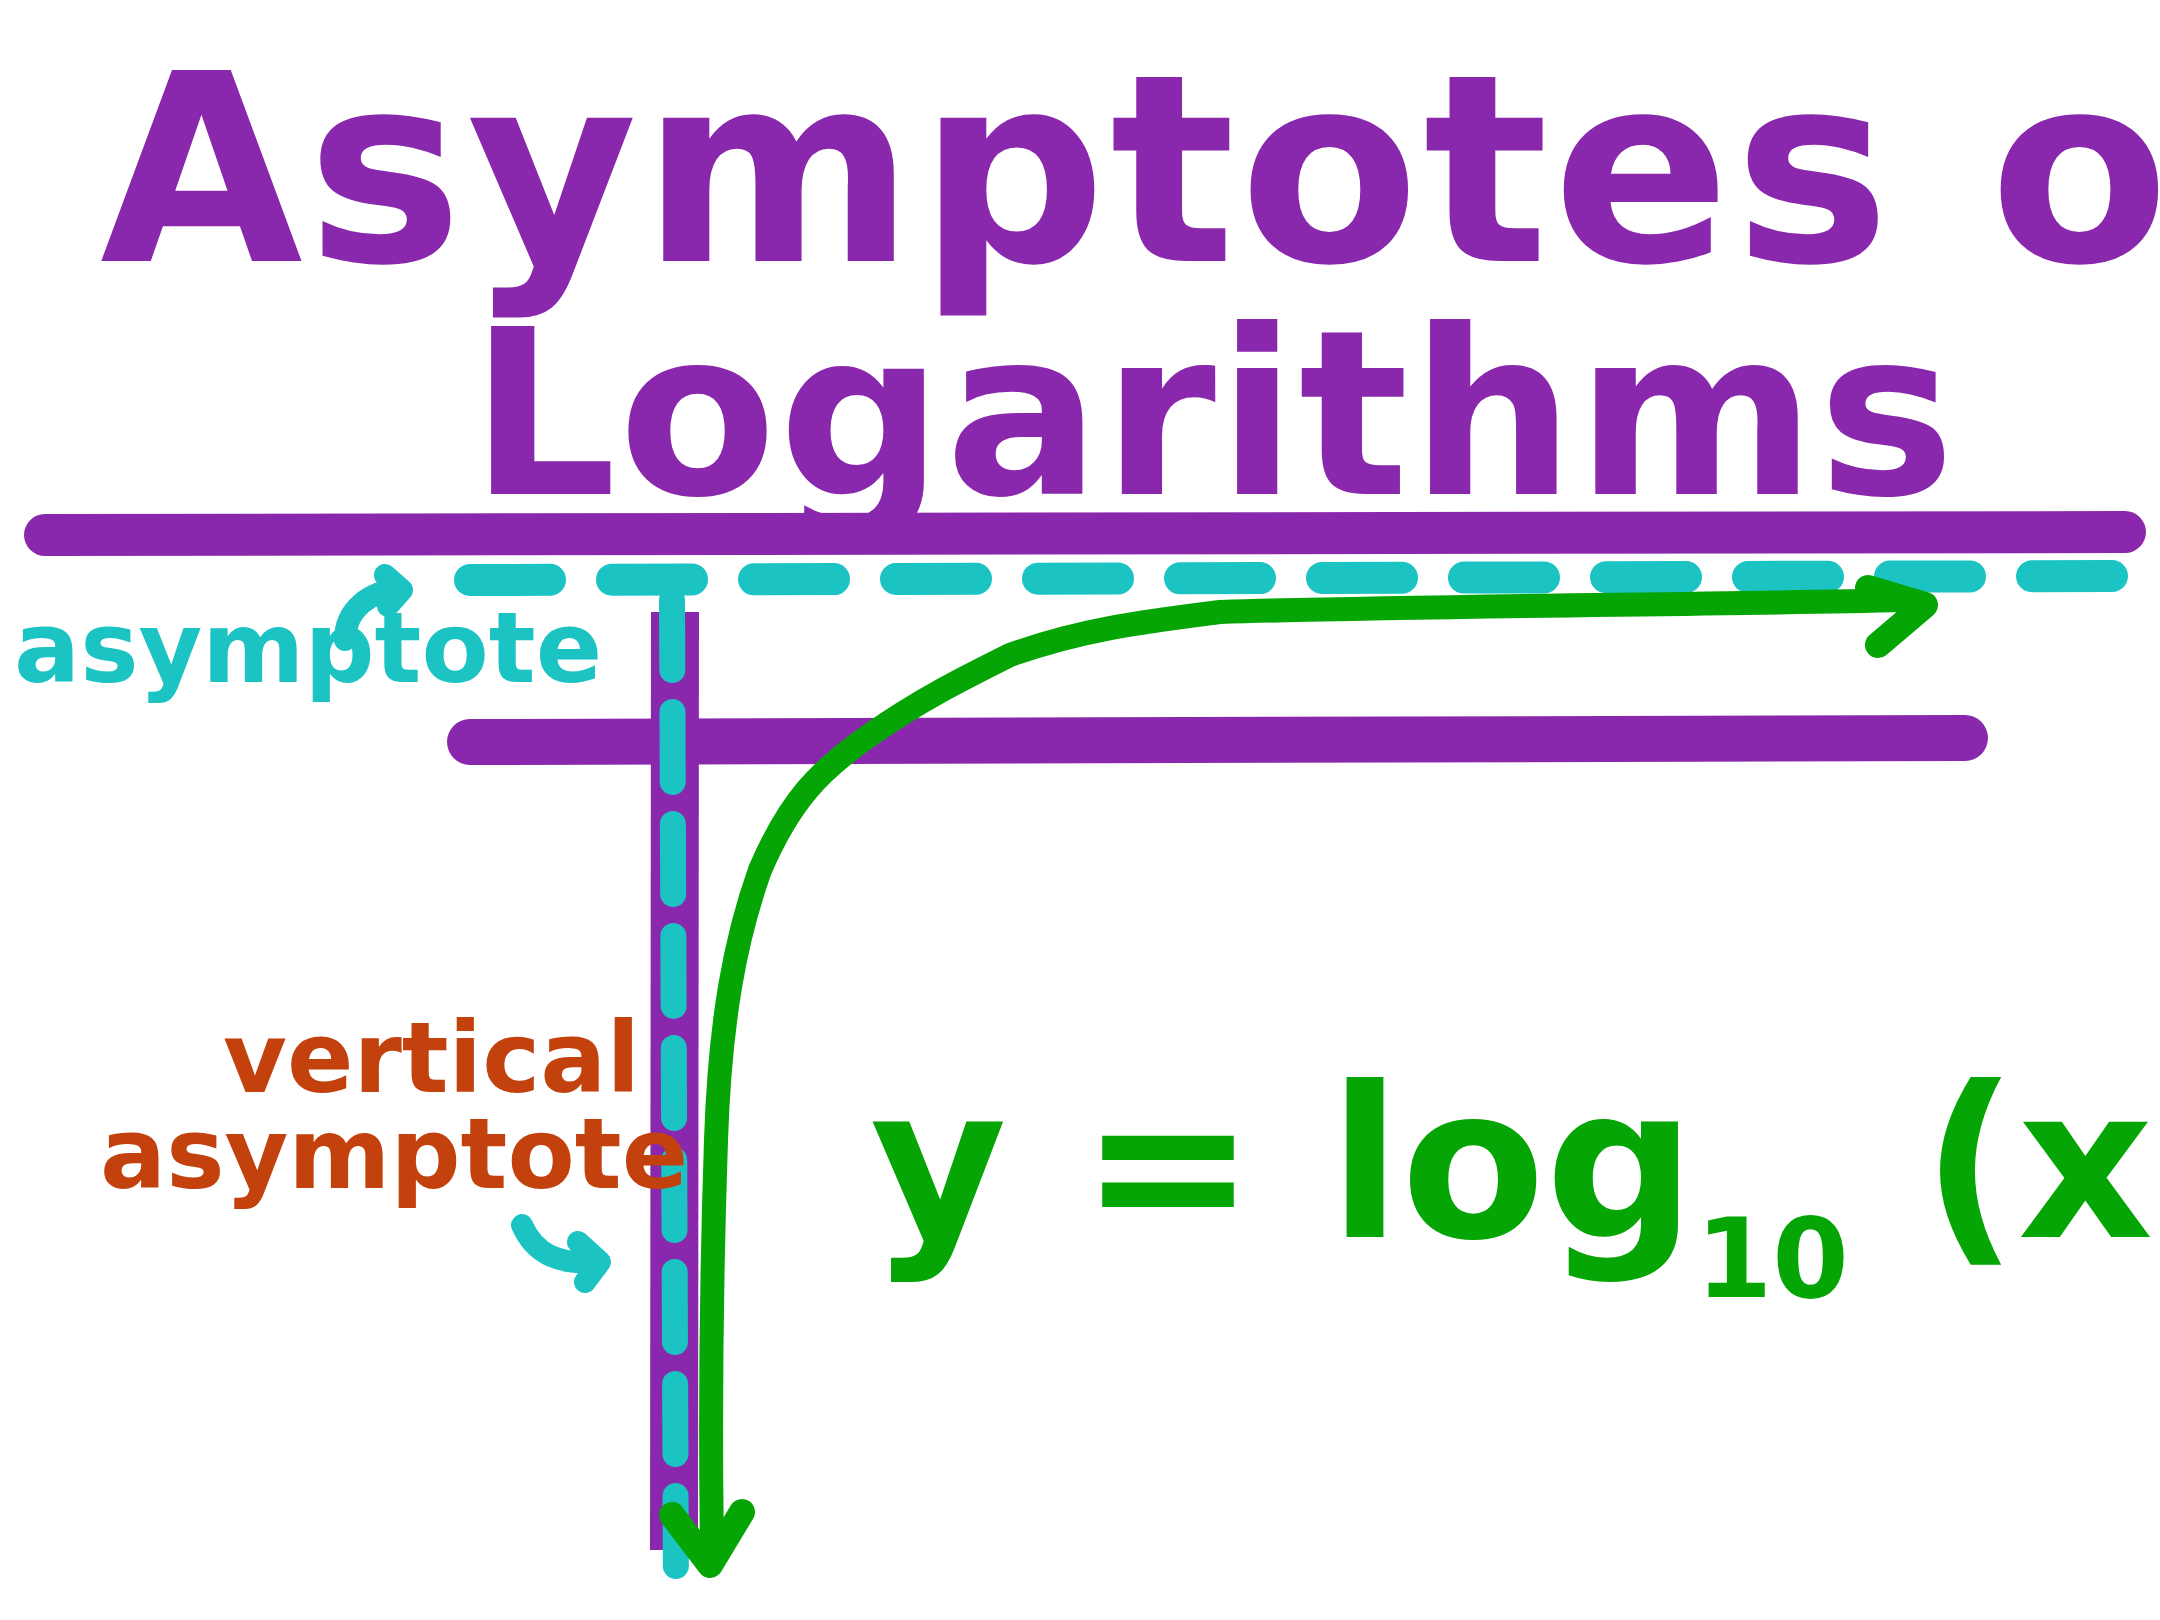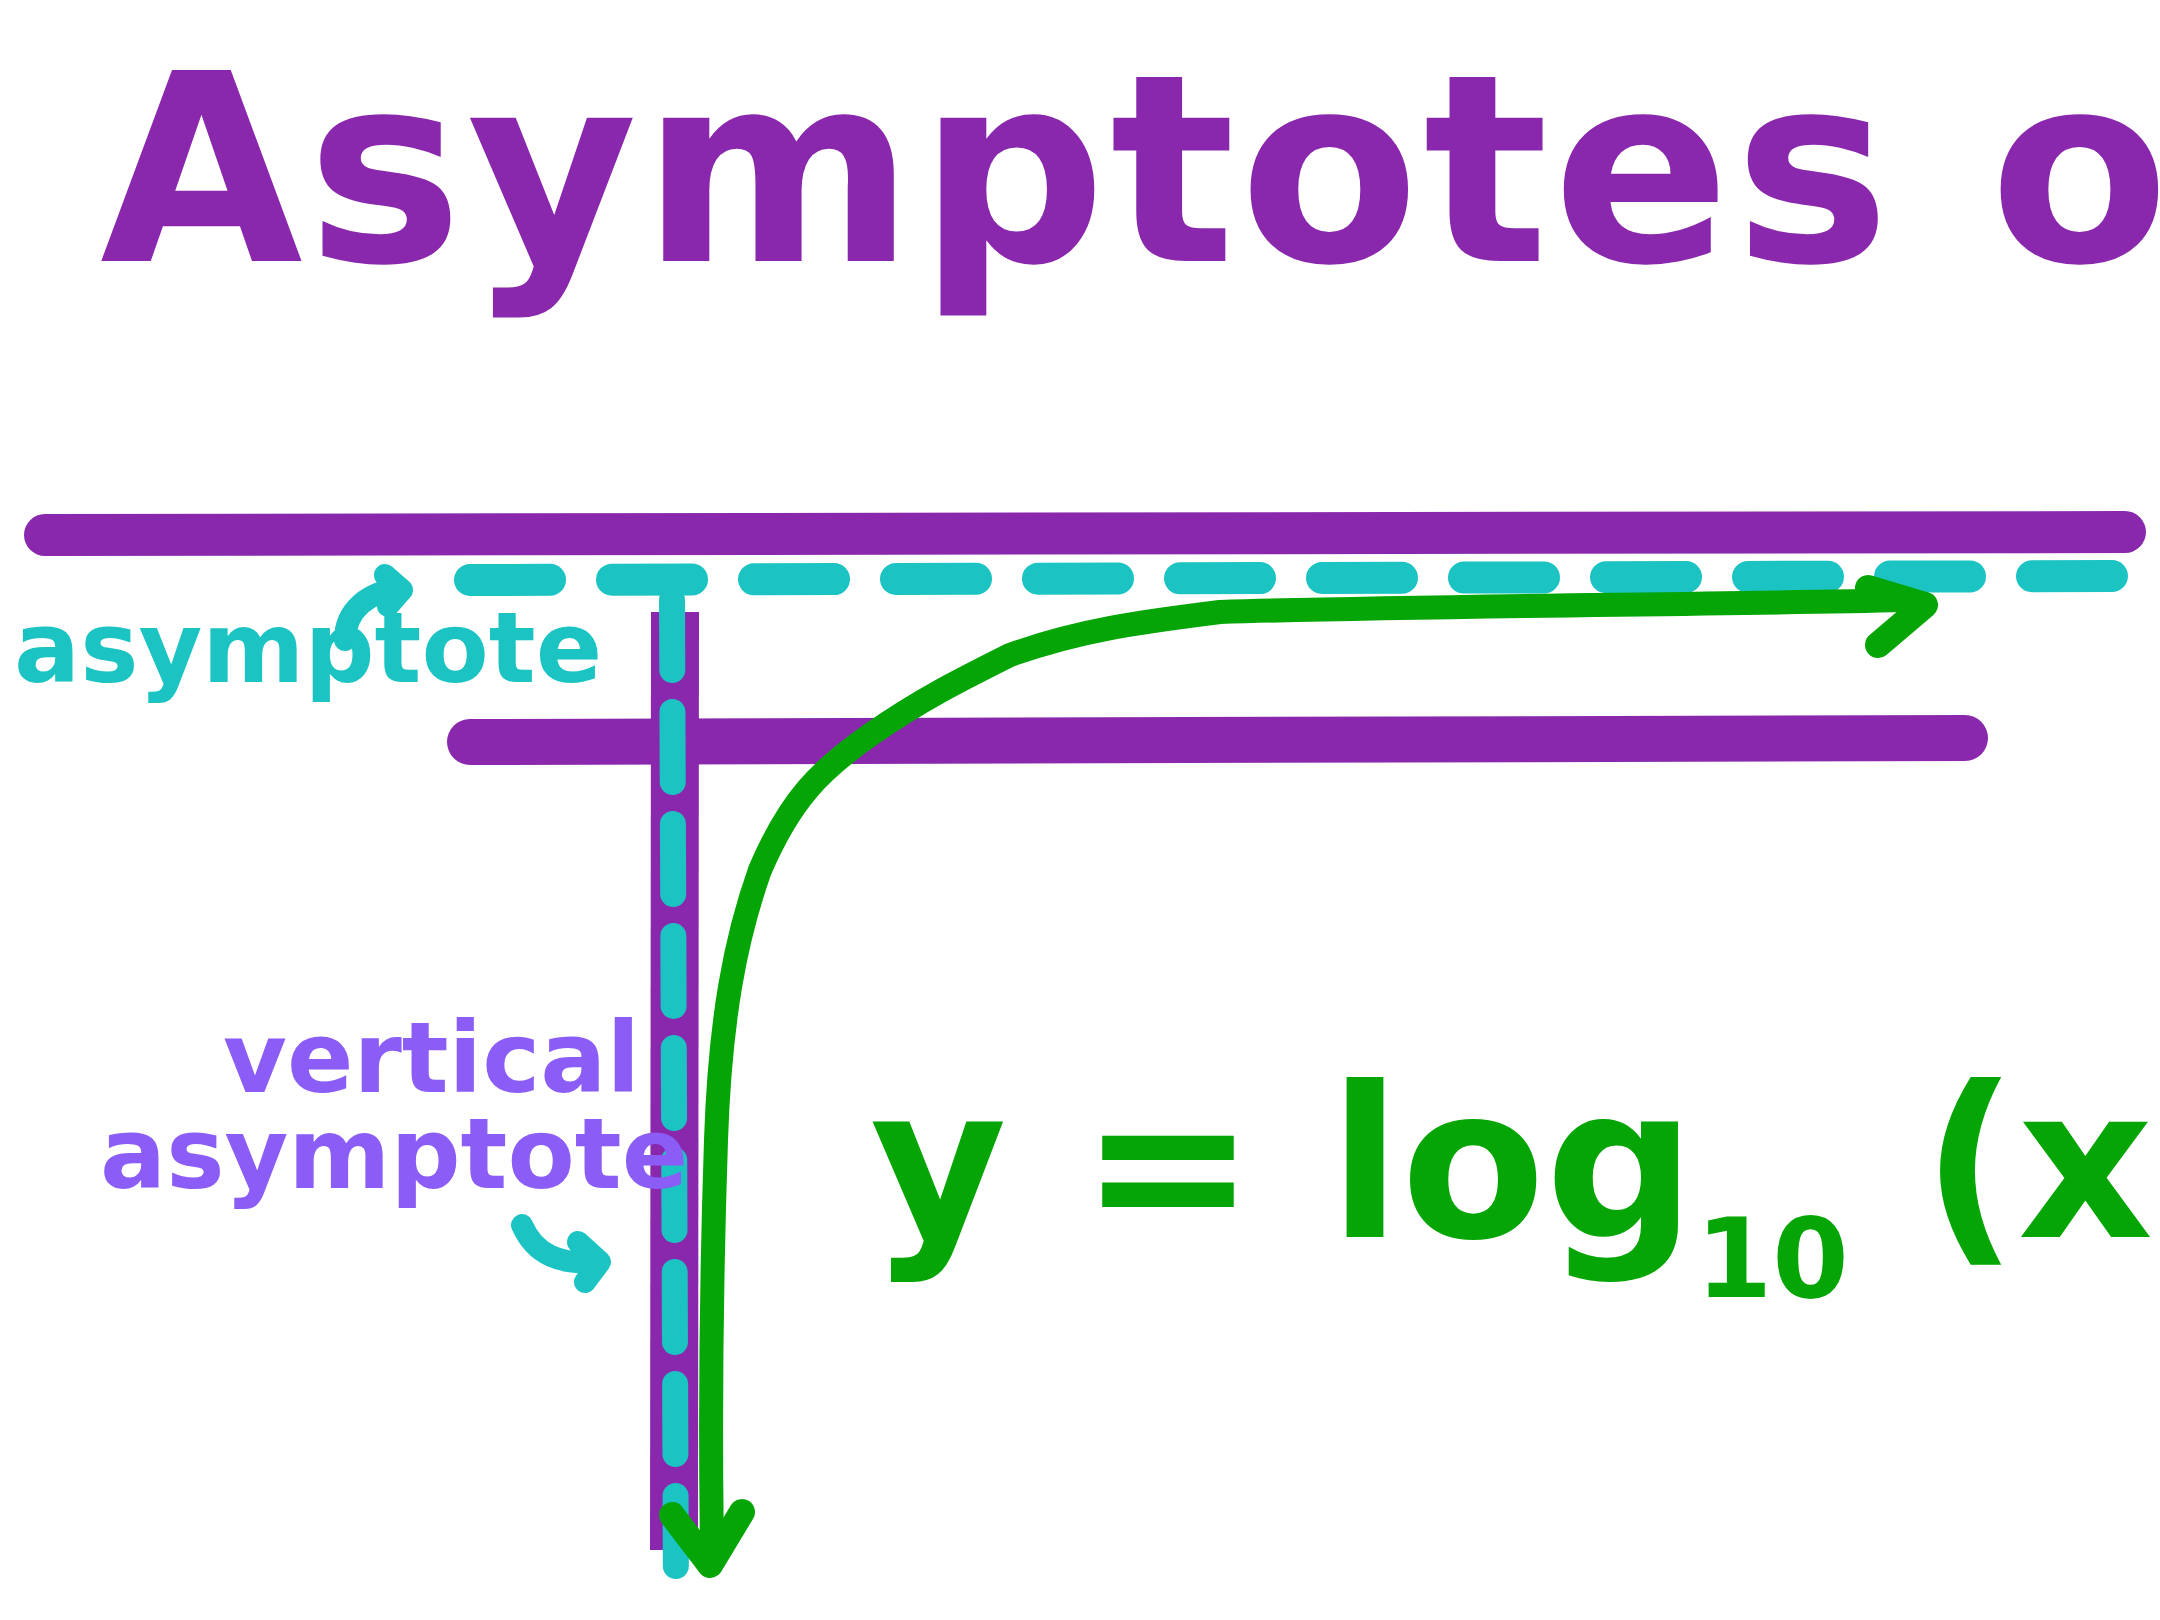--- a/index.html
+++ b/index.html
@@ -2,21 +2,21 @@
 <html><head>
 <meta charset="utf-8">
 <style>
   html, body { margin: 0; padding: 0; background: #ffffff; }
   body { width: 2160px; height: 1620px; position: relative; overflow: hidden; font-family: "DejaVu Sans", sans-serif; }
   .canvas { position: absolute; left: 0; top: 0; width: 2160px; height: 1620px; }
   .hand { position: absolute; font-family: "DejaVu Sans", sans-serif; font-weight: bold; white-space: nowrap; line-height: 1; }
   .title-line1 { left: 100px; top: 40px; font-size: 262px; letter-spacing: 4px; color: #8A28AD; }
   .title-line2 { left: 470px; top: 300px; font-size: 230px; letter-spacing: 2px; color: #8A28AD; }
   .label-h { left: 14px; top: 600px; font-size: 98px; color: #1BC3C3; line-height: 0.98; }
-  .label-v { left: 100px; top: 1010px; font-size: 98px; color: #8b5cf6; line-height: 0.98; text-align: right; width: 540px; }
+  .label-v { left: 100px; top: 1010px; font-size: 98px; color: #c2410c; line-height: 0.98; text-align: right; width: 540px; }
   .equation { left: 870px; top: 1060px; font-size: 210px; color: #05A505; }
   .equation .sub { font-size: 110px; vertical-align: -60px; }
   svg { position: absolute; left: 0; top: 0; }
 </style>
 </head>
 <body>
 
 <div class="canvas">
 
   <svg width="2160" height="1620" viewBox="0 0 2160 1620">
@@ -36,20 +36,21 @@
     <path d="M522 1225 C 535 1255, 560 1265, 598 1262 M 578 1242 L 600 1262 L 585 1282" fill="none" stroke="#1BC3C3" stroke-width="22" stroke-linecap="round" stroke-linejoin="round"></path>
 
     <path d="M712 1548 C 710 1420, 712 1260, 716 1140 C 720 1020, 735 940, 760 870 C 790 800, 820 770, 870 735 C 920 700, 960 680, 1010 655 C 1080 630, 1140 622, 1220 612 C 1450 605, 1700 605, 1905 600" fill="none" stroke="#05A505" stroke-width="24" stroke-linecap="round" stroke-linejoin="round"></path>
 
     <path d="M1868 588 L 1925 605 L 1878 645" fill="none" stroke="#05A505" stroke-width="26" stroke-linecap="round" stroke-linejoin="round"></path>
 
     <path d="M672 1515 L 710 1565 L 742 1512" fill="none" stroke="#05A505" stroke-width="26" stroke-linecap="round" stroke-linejoin="round"></path>
   </svg>
 
   <div class="hand title-line1">Asymptotes of</div>
+  <div class="hand title-line2">Logarithms</div>
 
   <div class="hand label-h">
     <div>asymptote</div>
   </div>
 
   <div class="hand label-v">
     <div>vertical</div>
     <div>asymptote</div>
   </div>
 

